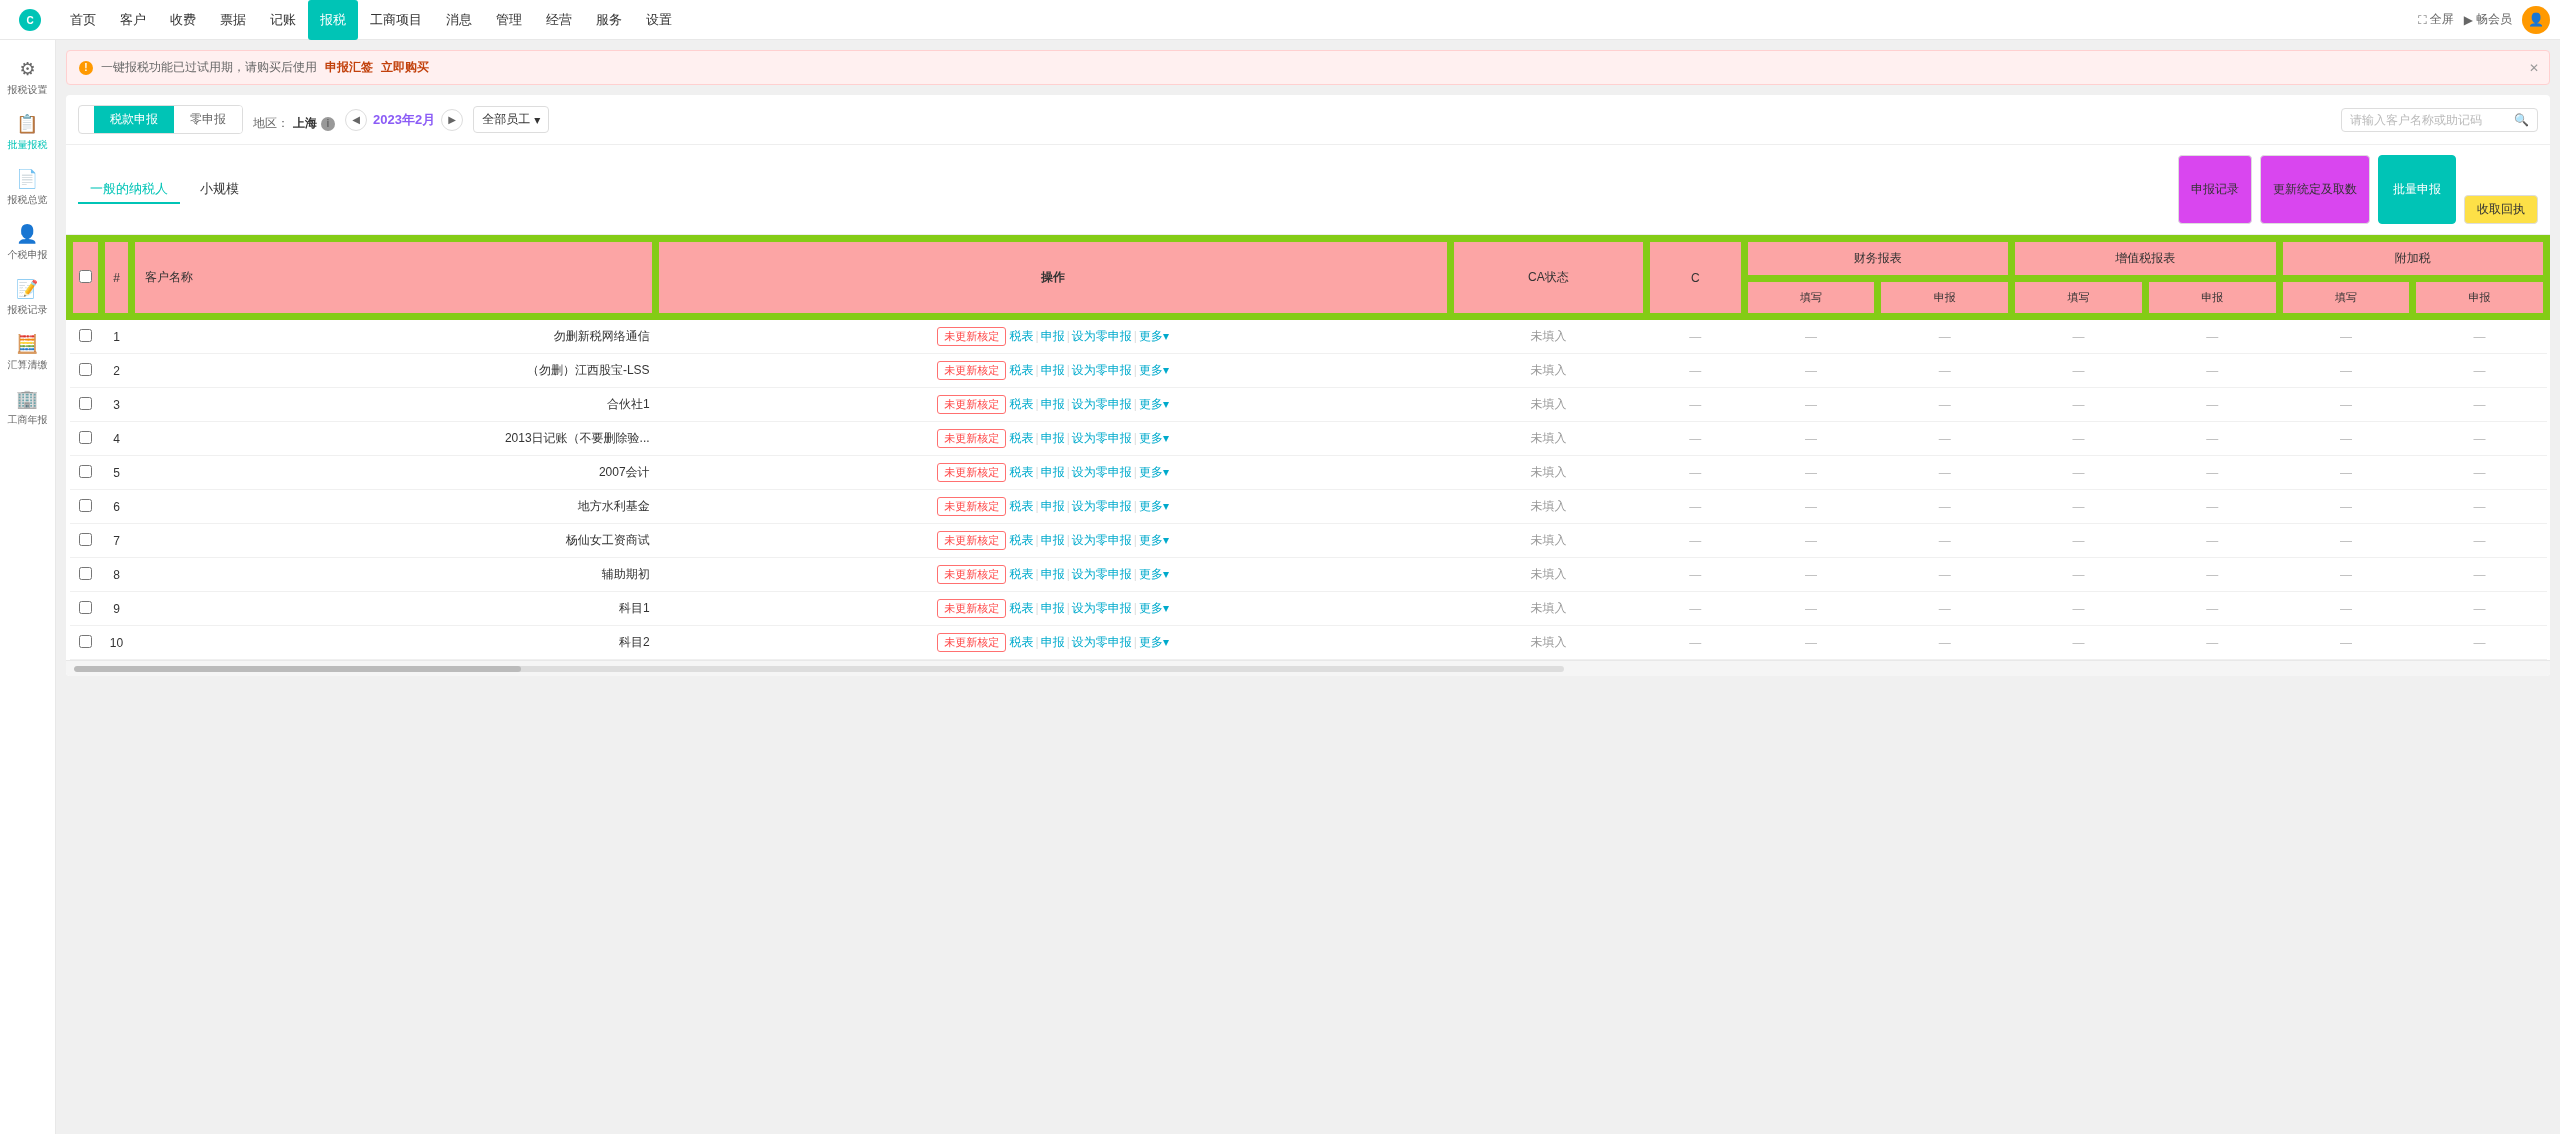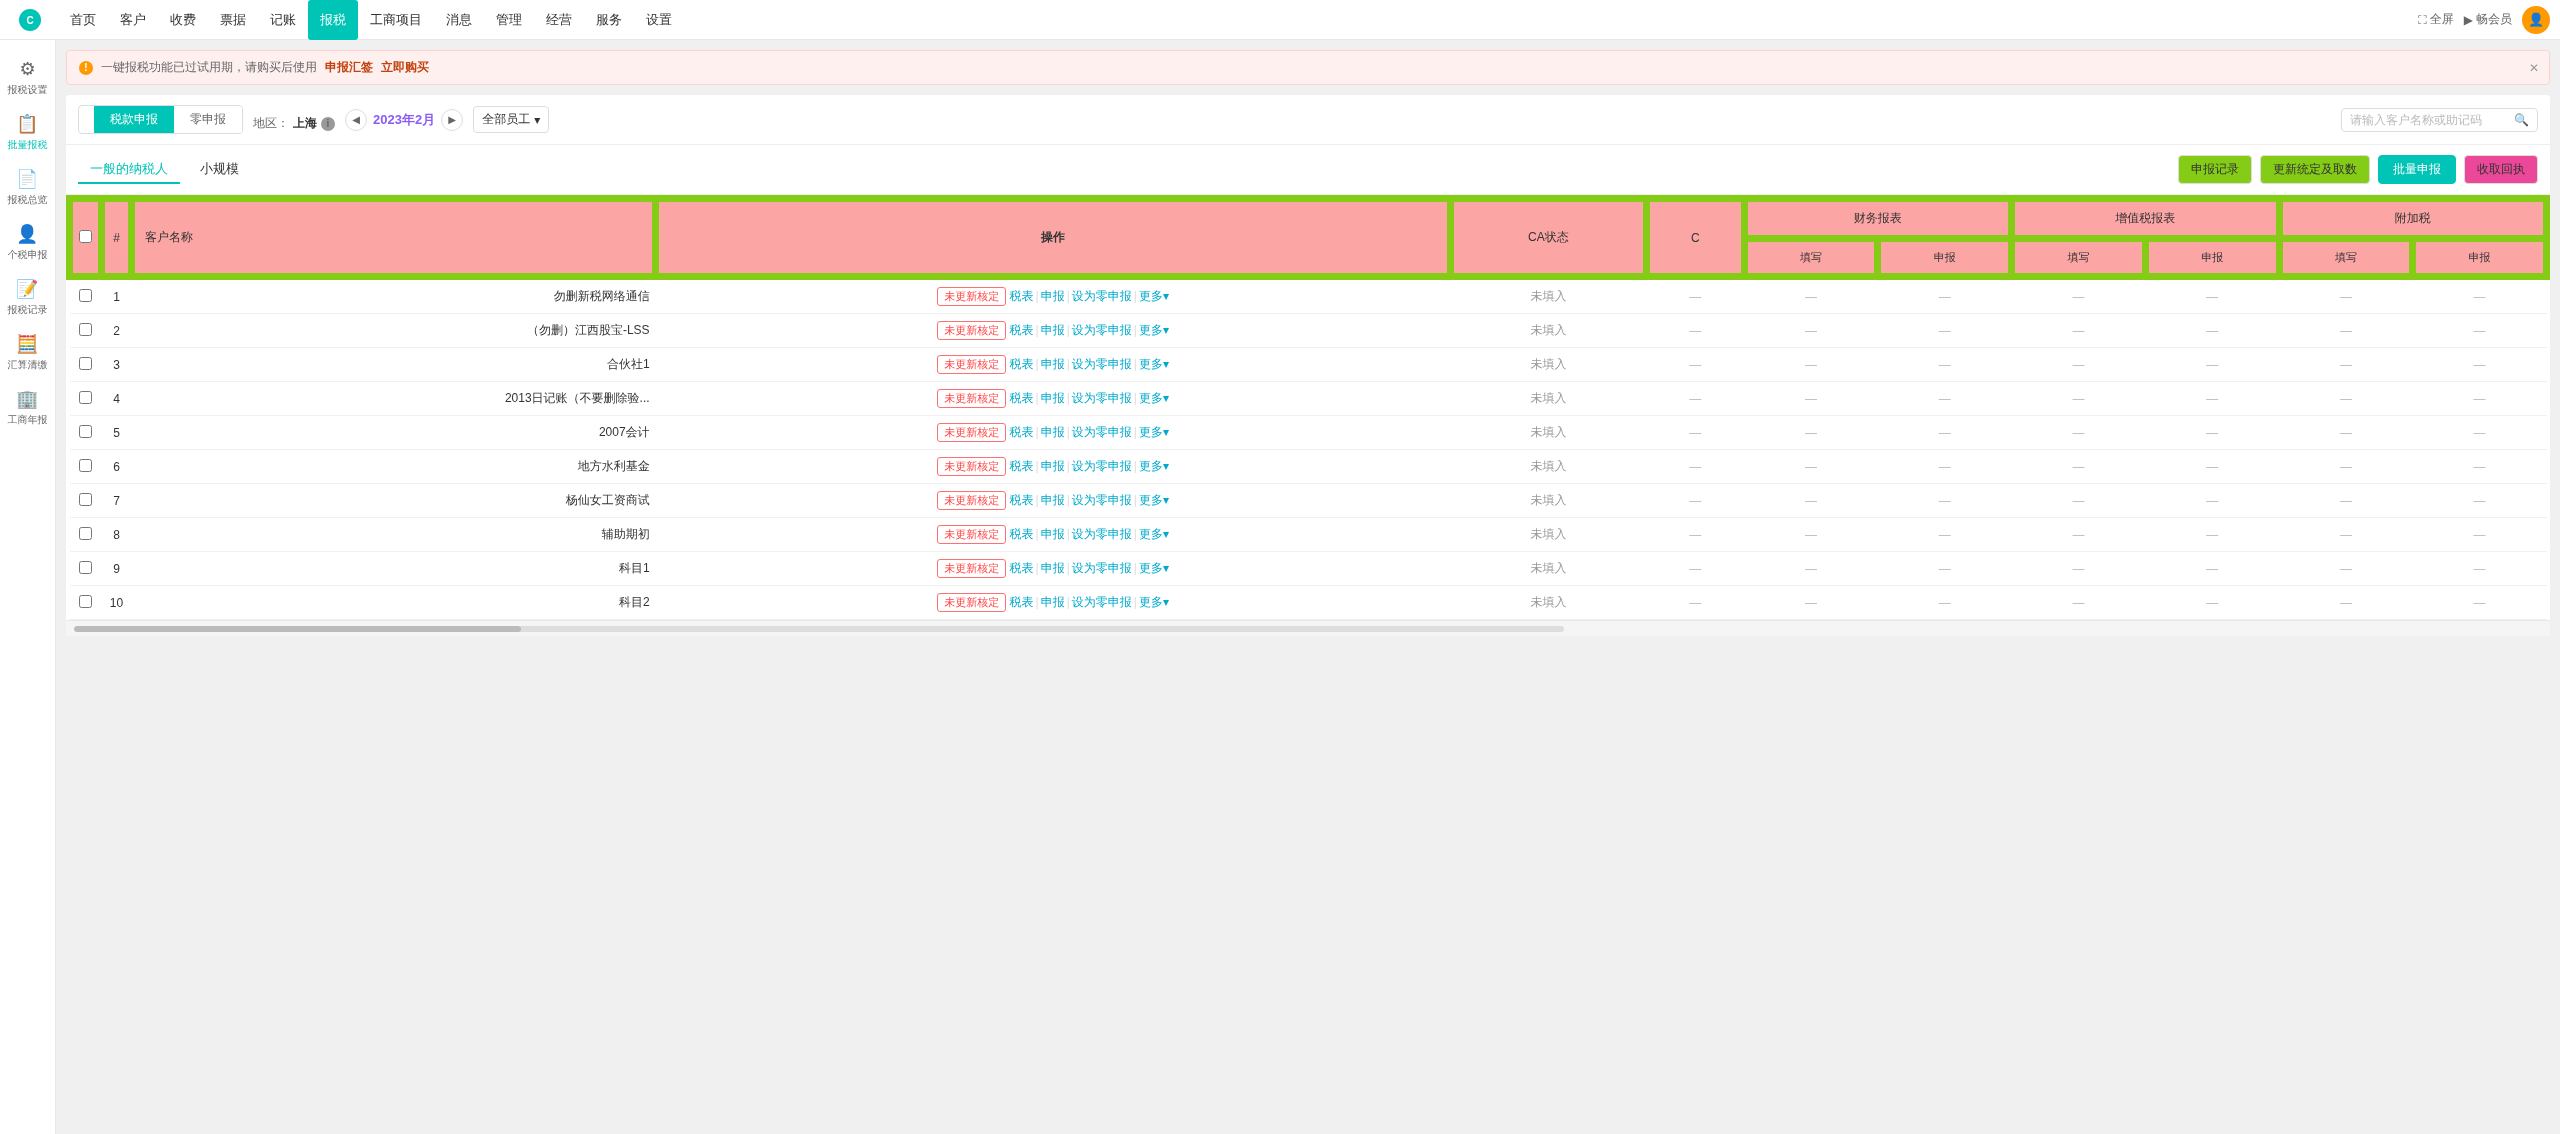--- a/index.html
+++ b/index.html
@@ -213,42 +213,43 @@
 
     .action-btns {
       margin-left: auto;
       display: flex;
       gap: 8px;
     }
     .btn-outline {
       padding: 5px 12px;
       border: 1px solid #ddd;
       border-radius: 4px;
-      background: #84cc16;
+      background: #d946ef;
       cursor: pointer;
       font-size: 12px;
       color: #333;
     }
     .btn-primary {
       padding: 5px 14px;
       border: 1px solid #00c4b6;
       border-radius: 4px;
       background: #00c4b6;
       cursor: pointer;
       font-size: 12px;
       color: #fff;
     }
     .btn-secondary {
       padding: 5px 12px;
       border: 1px solid #ddd;
       border-radius: 4px;
-      background: #ec4899;
-      cursor: pointer;
-      font-size: 12px;
-      color: #333;
+      background: #fde047;
+      cursor: pointer;
+      font-size: 12px;
+      color: #333;
+      margin-top: 40px;
     }
 
     
     .data-table { width: 100%; border-collapse: collapse; font-size: 12px; }
     .data-table thead tr th {
       background: #fca5a5;
       color: #333;
       padding: 8px 6px;
       text-align: center;
       border: 7px solid #84cc16;

